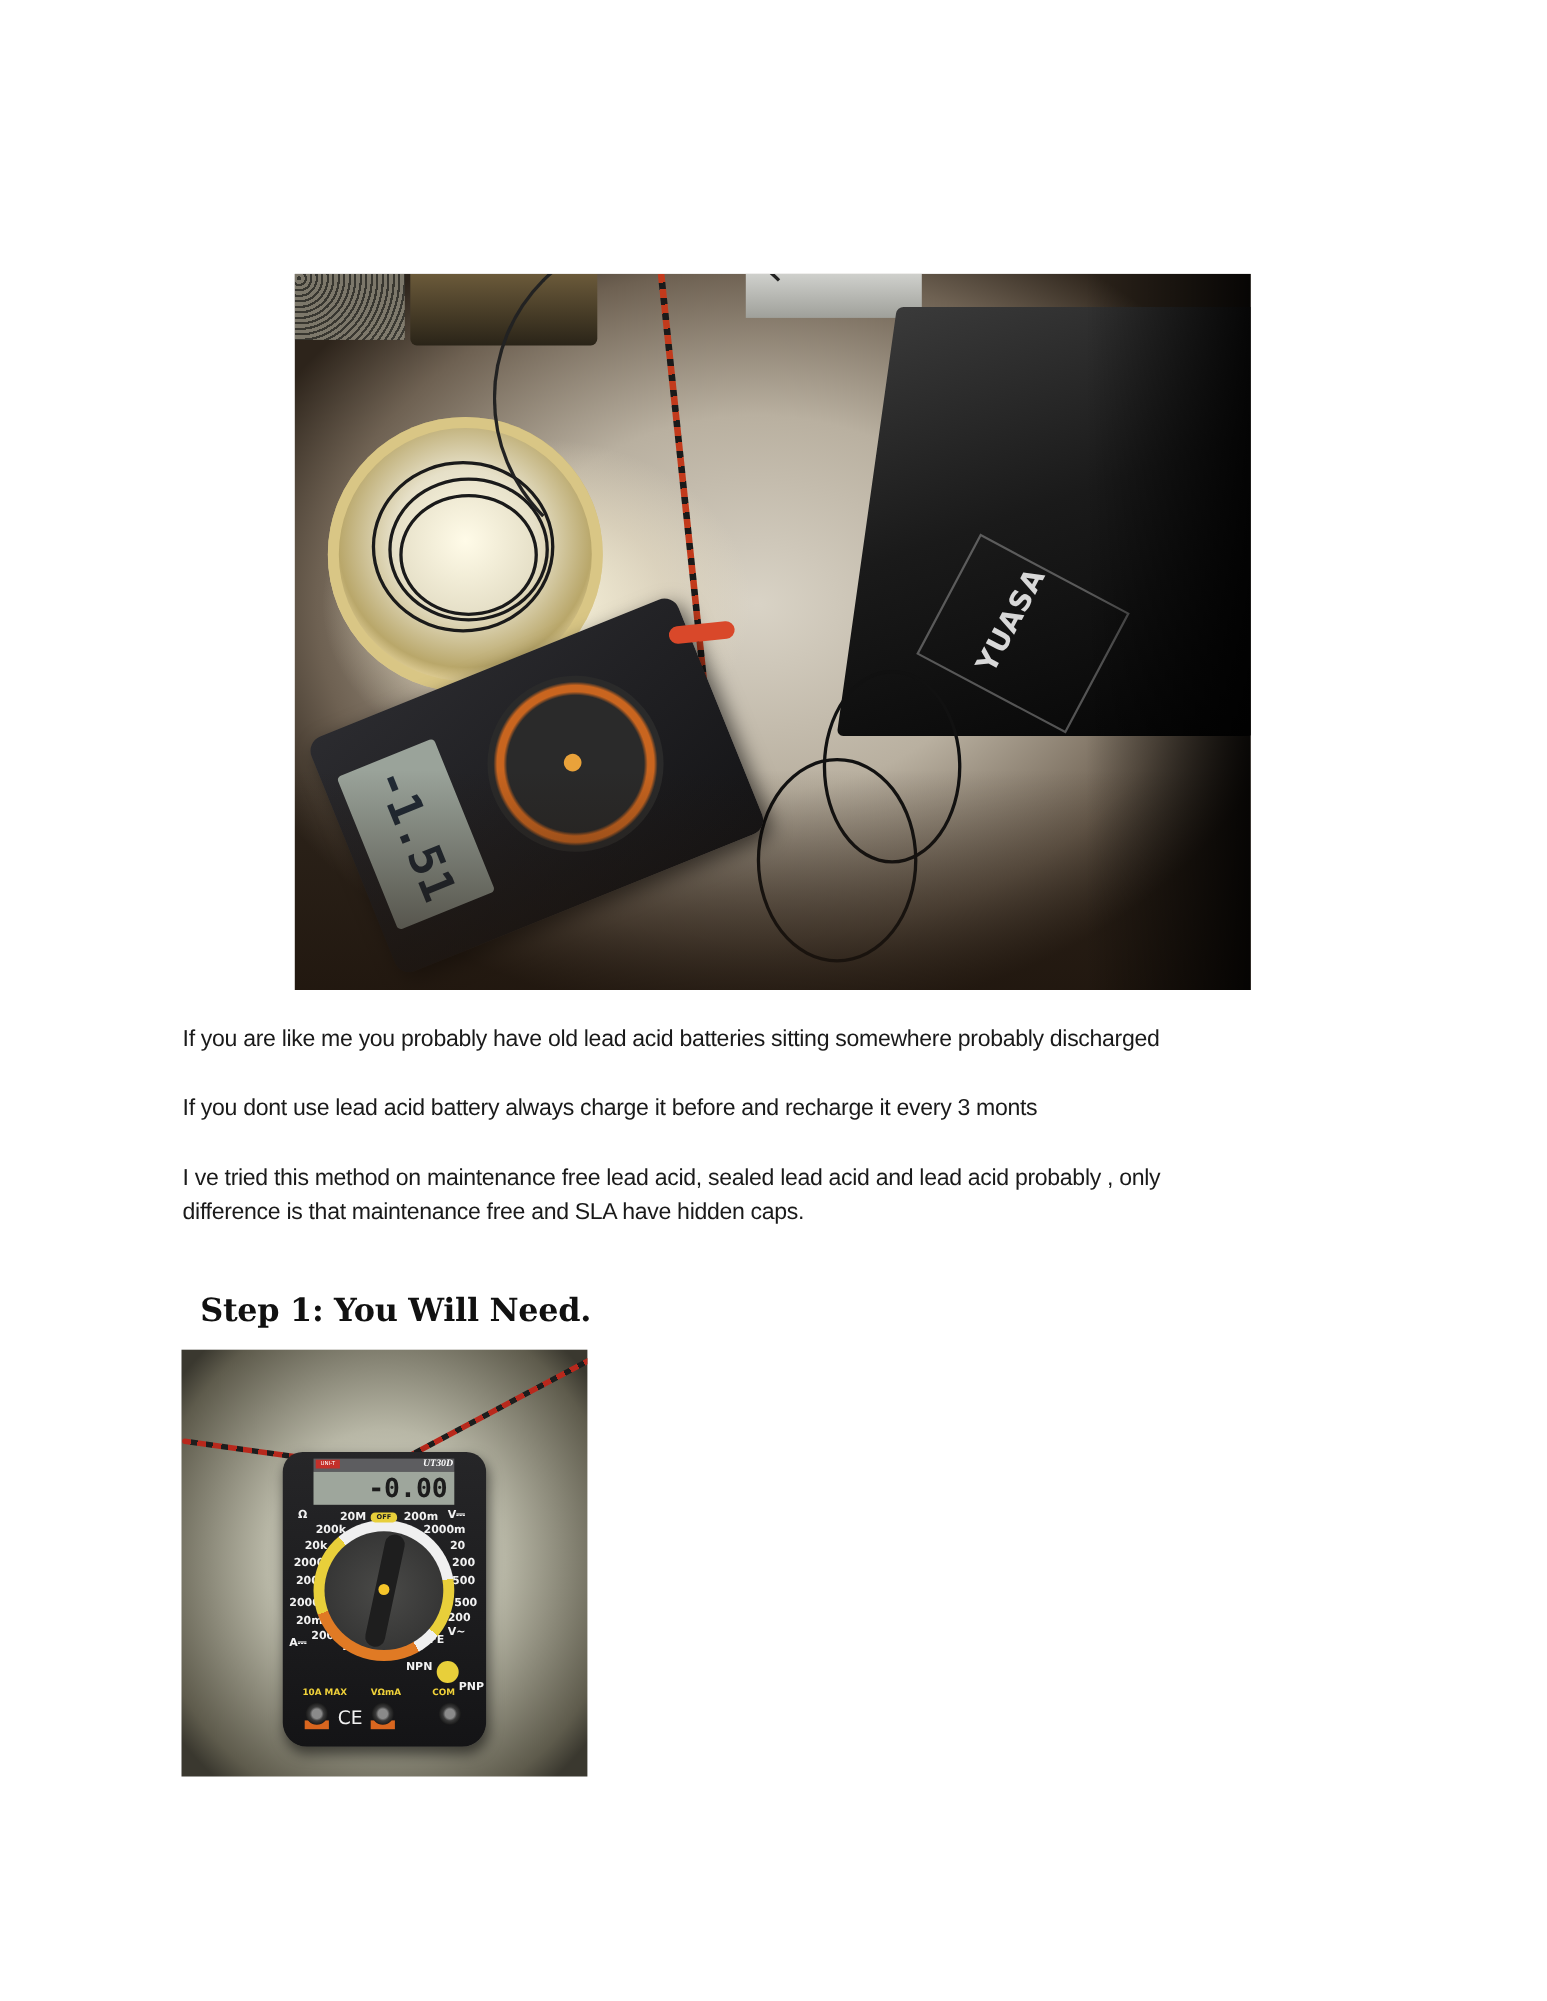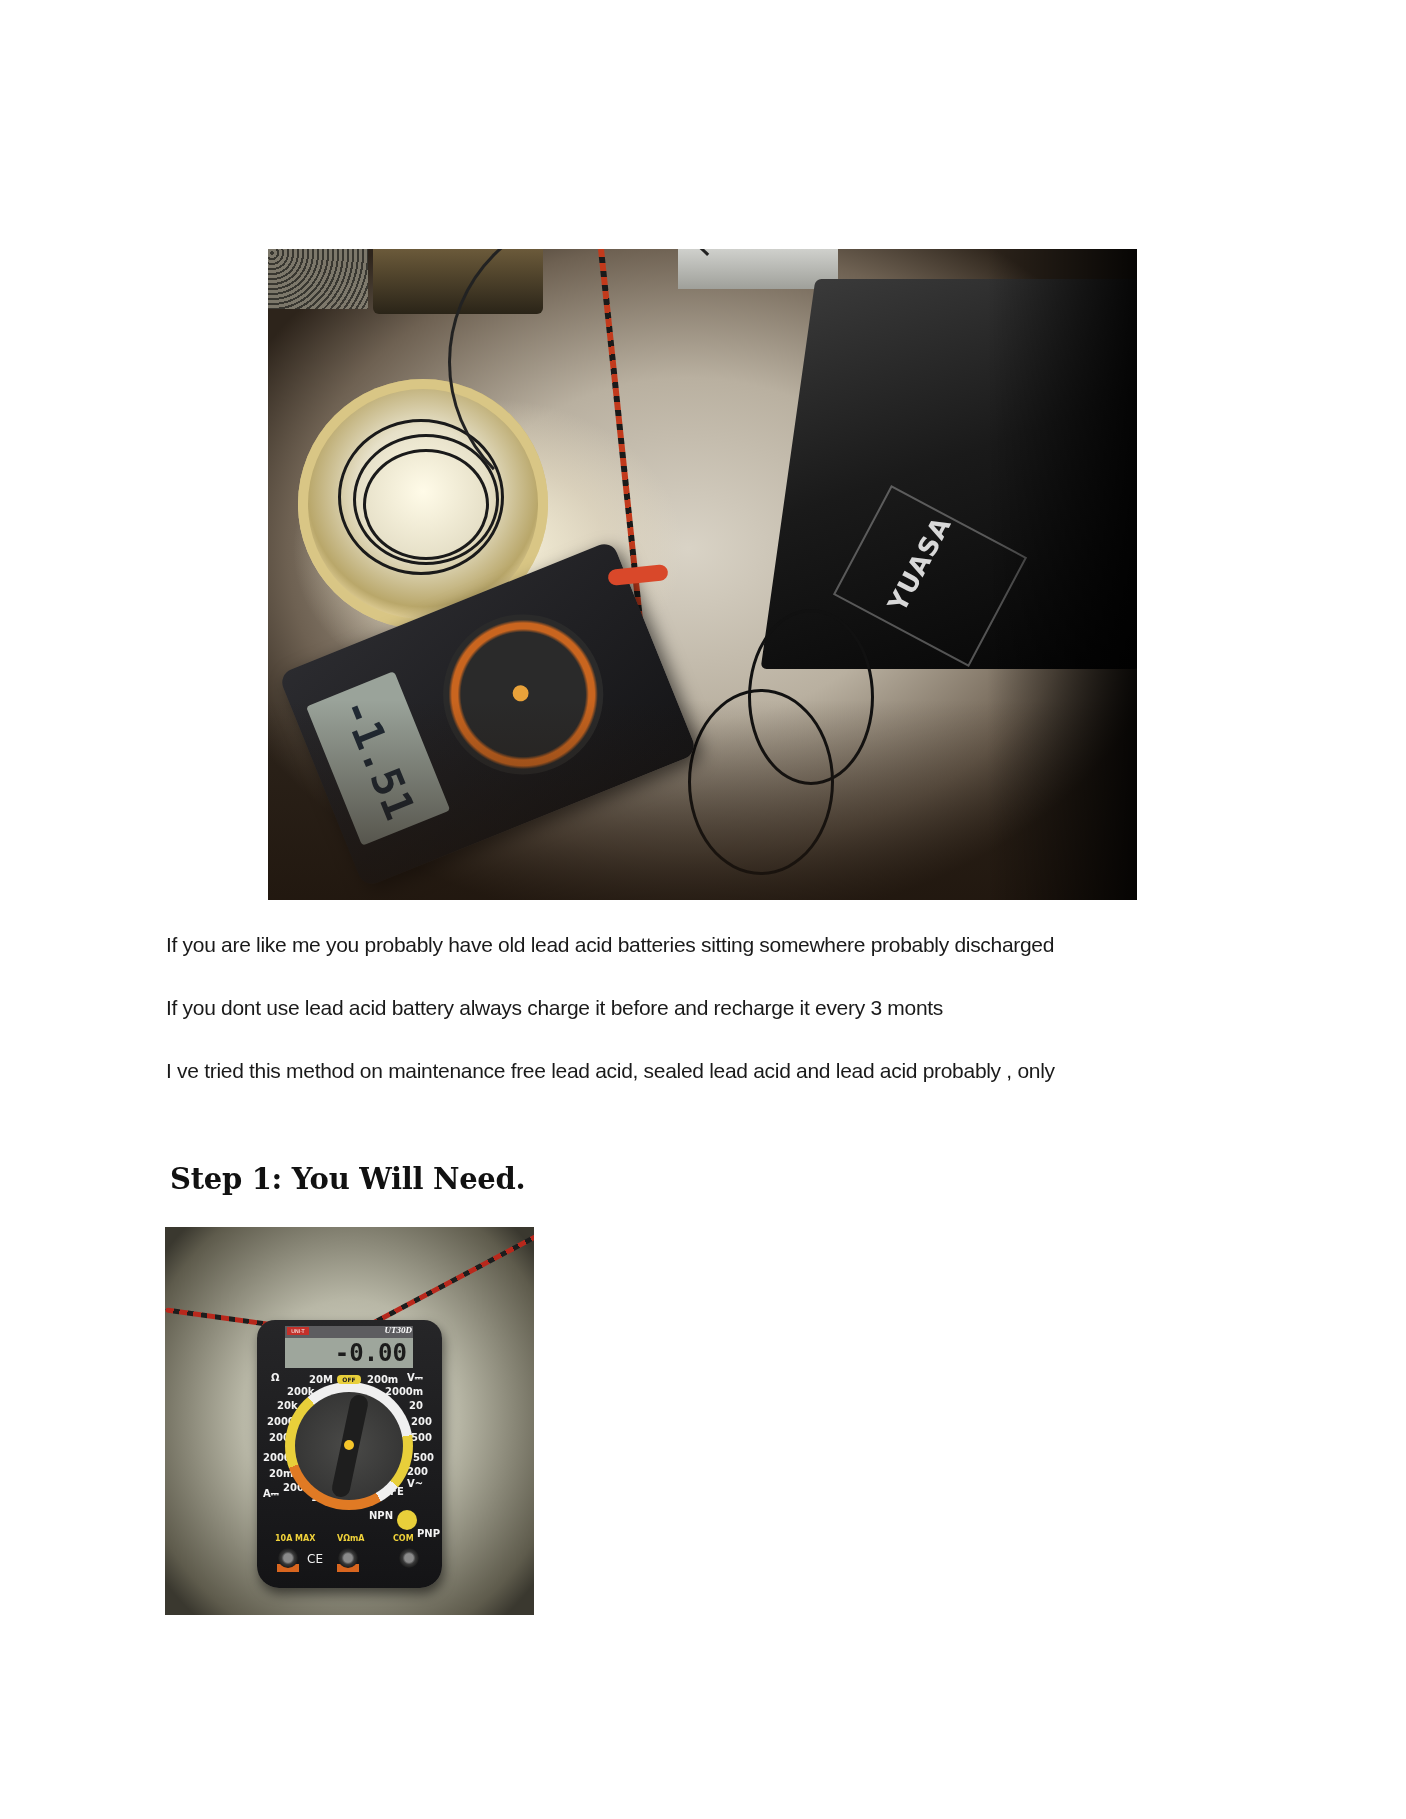--- a/index.html
+++ b/index.html
@@ -19,21 +19,21 @@
       font-family: "Liberation Sans", sans-serif;
       font-size: 21px; color: #1a1a1a; white-space: nowrap;
       letter-spacing: -0.3px; line-height: 26px; margin: 0;
       transform-origin: left center;
     }
 
     .step-heading {
       position: absolute; left: 166px; top: 1155px;
       font-family: "DejaVu Serif", "Liberation Serif", serif;
       font-size: 29px; font-weight: bold; color: #111; white-space: nowrap;
-      line-height: 40px; margin: 4px; letter-spacing: -0.3px;
+      line-height: 40px; margin: 16px; letter-spacing: -0.3px;
     }
 
     
     .photo1 {
       position: absolute; left: 268px; top: 249px; width: 869px; height: 651px;
       overflow: hidden;
       background:
         radial-gradient(ellipse 260px 200px at 220px 300px, rgba(255,250,225,0.95) 0%, rgba(230,220,195,0.6) 45%, rgba(0,0,0,0) 75%),
         radial-gradient(ellipse 500px 380px at 420px 300px, #d9d3c6 0%, #b9b0a0 45%, #6e6152 80%, #2d241b 100%);
     }
@@ -121,20 +121,21 @@
       <div class="p1-knob-dot"></div>
     </div>
     <div class="p1-clip"></div>
     <div class="p1-bottom-shadow"></div>
     <div class="p1-right-shadow"></div>
   </div>
 
   <p class="body-line" style="top:932px;">If you are like me you probably have old lead acid batteries sitting somewhere probably discharged</p>
   <p class="body-line" style="top:995px;">If you dont use lead acid battery always charge it before and recharge it every 3 monts</p>
   <p class="body-line" style="top:1058px;">I ve tried this method on maintenance free lead acid, sealed lead acid and lead acid probably , only</p>
+  <p class="body-line" style="top:1089px;">difference is that maintenance free and SLA have hidden caps.</p>
 
   <h2 class="step-heading">Step 1: You Will Need.</h2>
 
   <div class="photo2">
     <div class="p2-wire" style="left:0;top:88px;width:110px;transform:rotate(8deg);"></div>
     <div class="p2-wire" style="left:180px;top:50px;width:220px;transform:rotate(-28deg);"></div>
     <div class="p2-meter">
       <div class="p2-head"></div>
       <div class="p2-brand-badge">UNI-T</div>
       <div class="p2-model">UT30D</div>
@@ -167,20 +168,20 @@
       <div class="p2-dial"></div>
       <div class="p2-pointer"></div>
       <div class="p2-center-dot"></div>
       <div class="p2-off">OFF</div>
       <div class="p2-transistor"></div>
       <div class="p2-lbl yellow" style="left:18px;top:214px;font-size:8px;">10A MAX</div>
       <div class="p2-lbl yellow" style="left:80px;top:214px;font-size:8px;">VΩmA</div>
       <div class="p2-lbl yellow" style="left:136px;top:214px;font-size:8px;">COM</div>
       <div class="p2-jack-base" style="left:20px;"></div>
       <div class="p2-jack" style="left:21px;"></div>
-      <div class="p2-lbl" style="left:50px;top:232px;font-size:12px;font-weight:normal;">CE</div>
+      <div class="p2-lbl" style="left:50px;top:232px;font-size:17px;font-weight:normal;">CE</div>
       <div class="p2-jack-base" style="left:80px;"></div>
       <div class="p2-jack" style="left:81px;"></div>
       <div class="p2-jack" style="left:142px;"></div>
     </div>
   </div>
 
 </div>
 
 </body></html>

